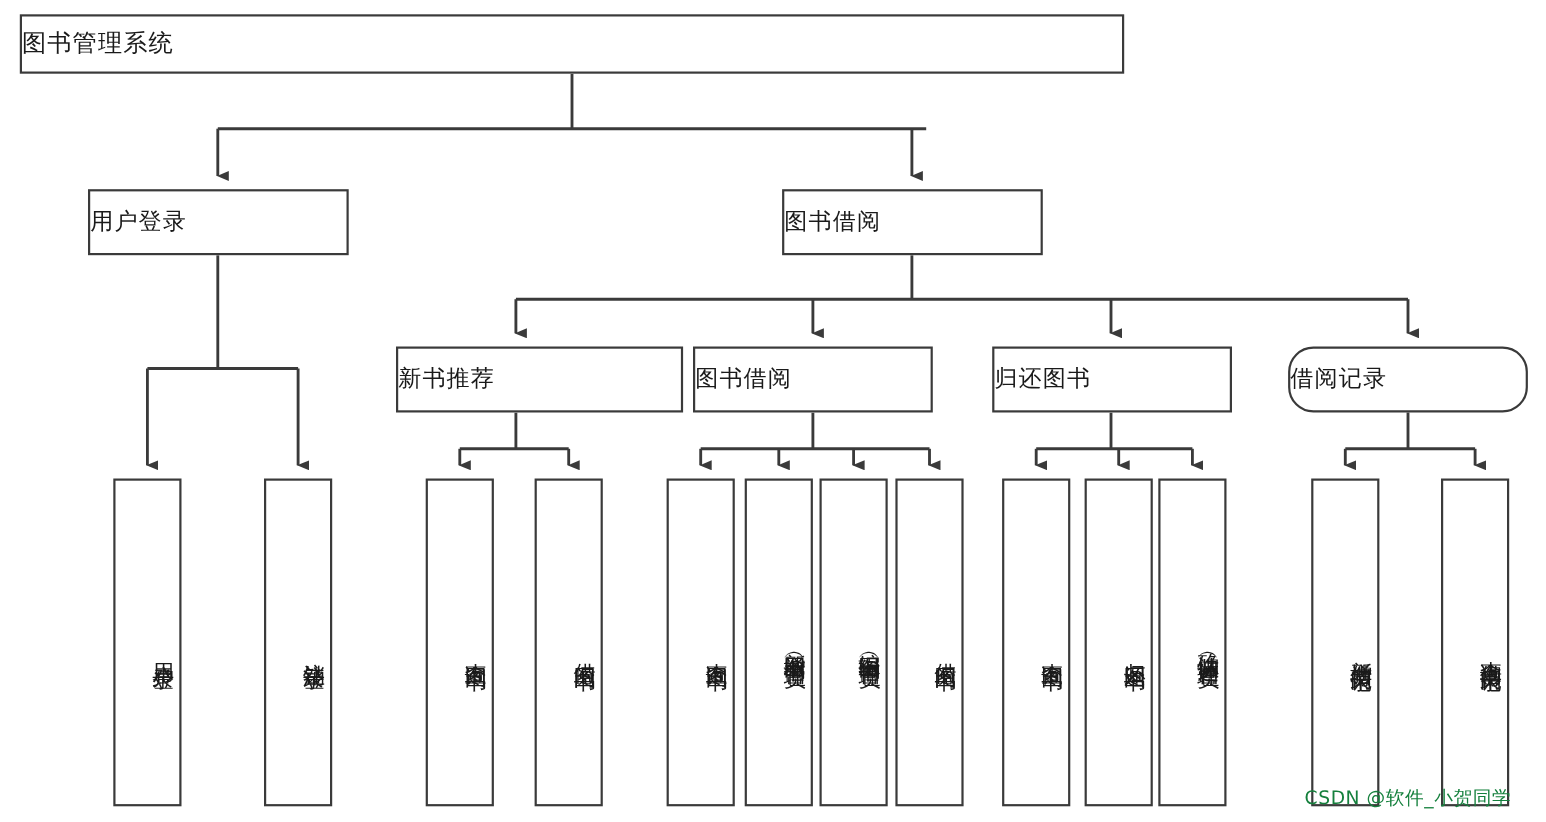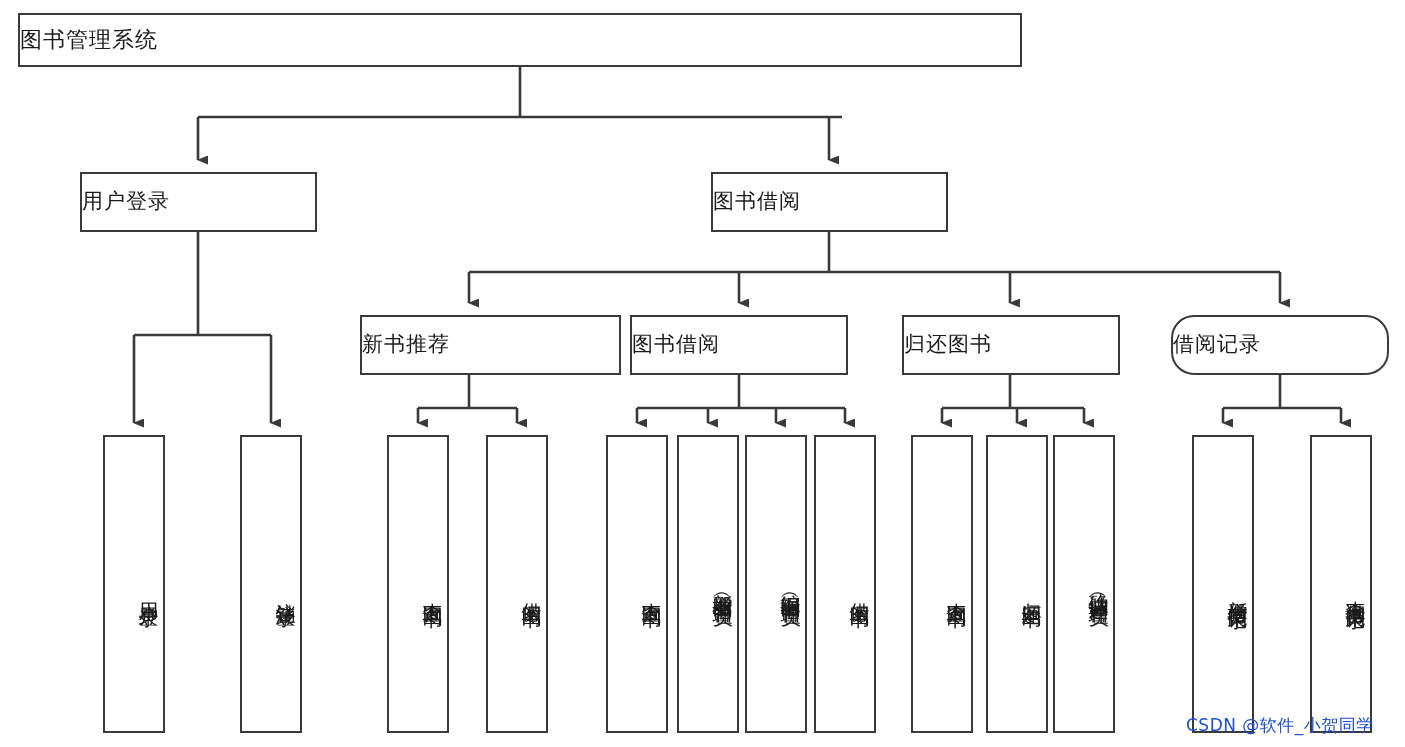--- a/index.html
+++ b/index.html
@@ -55,21 +55,21 @@
     overflow: hidden;
   }
   .node.vert .vtext {
     writing-mode: vertical-rl;
     text-orientation: upright;
     white-space: nowrap;
   }
   .watermark {
     position: absolute;
     font-size: 17px;
-    color: #1d4ed8;
+    color: #15803d;
     letter-spacing: 0.5px;
     white-space: nowrap;
     user-select: none;
   }
 </style>
 </head>
 <body>
 
 <div id="diagram-root">
 

